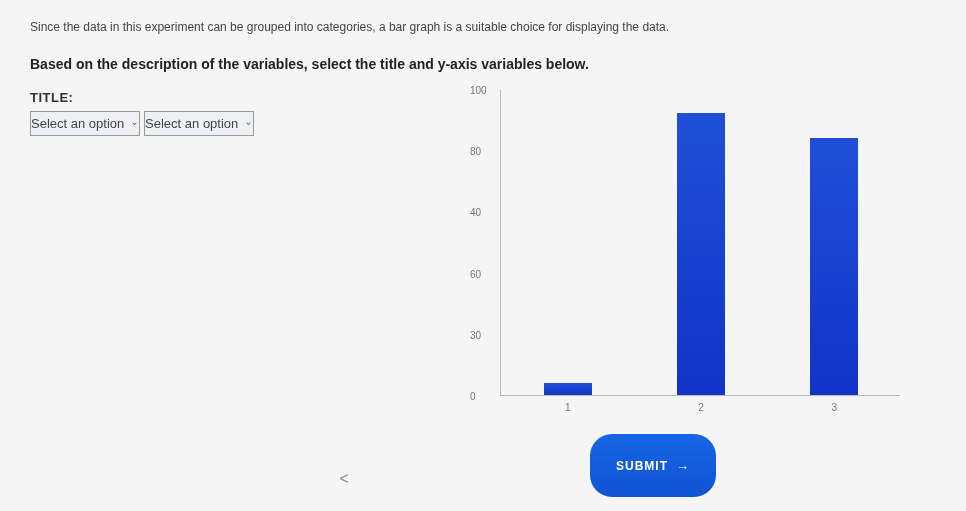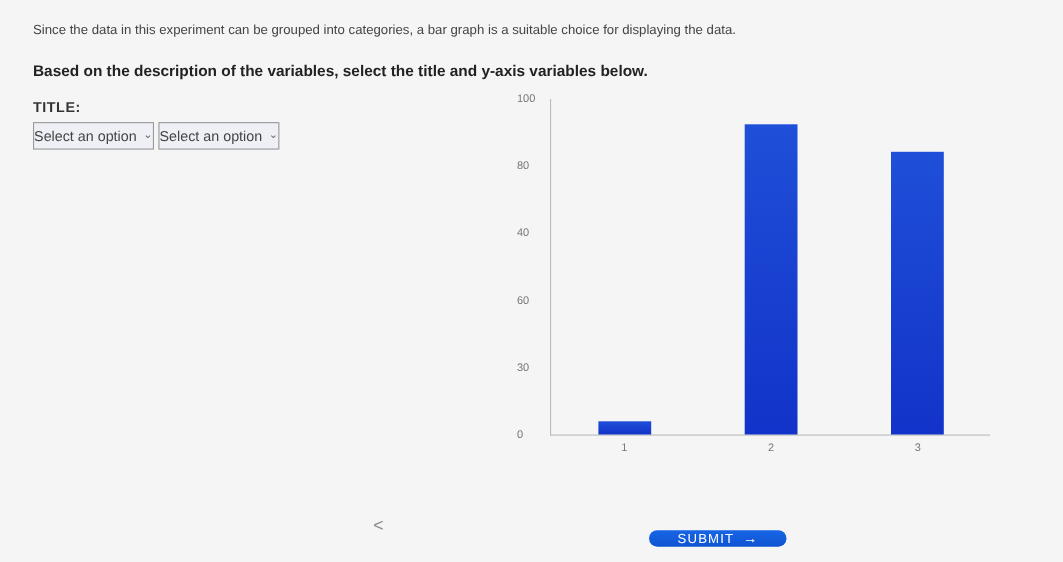--- a/index.html
+++ b/index.html
@@ -99,24 +99,24 @@
       position: absolute;
       left: 330px;
       bottom: 18px;
     }
     .submit-btn {
       position: absolute;
       left: 590px;
       bottom: 14px;
       background: linear-gradient(180deg, #1765e6 0%, #0f54d2 100%);
       color: #fff;
-      font-weight: normal;
+      font-weight: bold;
       font-size: 12px;
       letter-spacing: 1px;
-      padding: 0 26px;
+      padding: 24px 26px;
       border-radius: 22px;
       border: none;
       cursor: pointer;
       display: inline-flex;
       align-items: center;
       gap: 8px;
       text-align: center;
     }
     .submit-btn .arrow {
       font-size: 13px;

